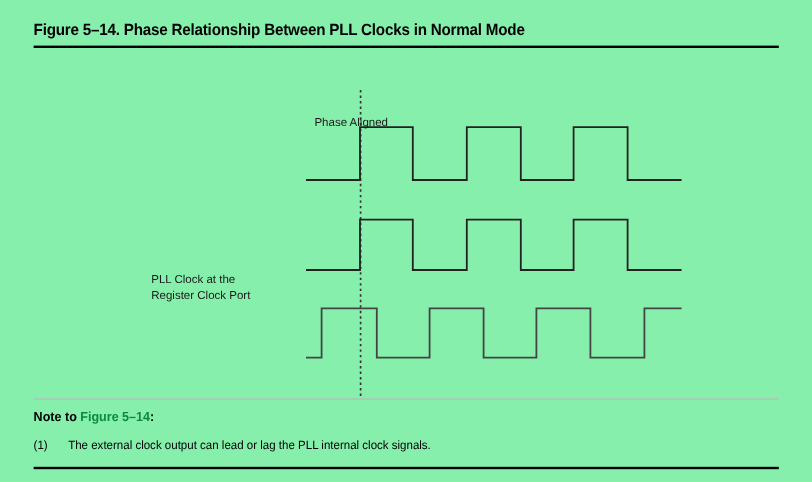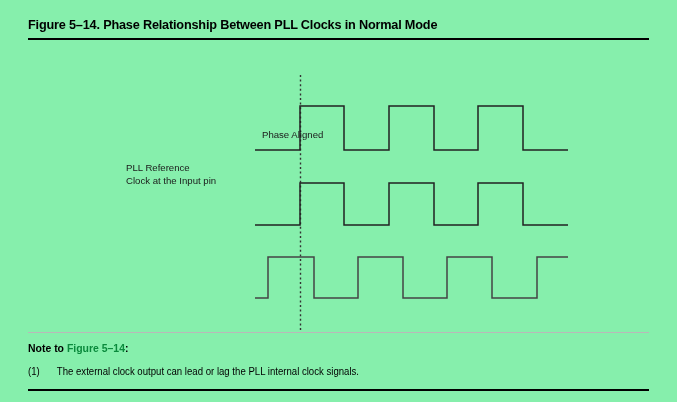--- a/index.html
+++ b/index.html
@@ -82,21 +82,20 @@
   #label-pll  { left: 126px; top: 186px; }
   #label-ext  { left: 126px; top: 267px; }
 
   #phase-aligned-label {
     position: absolute;
     left: 262px;
     top: 55px;
     font-size: 9.6px;
     color: #1a1a1a;
     white-space: nowrap;
-    margin-top: 32px;
   }
 
   
   #note-heading {
     position: absolute;
     left: 28px;
     top: 342px;
     font-size: 11px;
     font-weight: bold;
     white-space: nowrap;
@@ -120,25 +119,25 @@
 
 <div id="page">
 
   <div class="fig-title">Figure 5–14.  Phase Relationship Between PLL Clocks in Normal Mode</div>
   <div class="rule" id="title-rule"></div>
 
   <div id="diagram">
 
     <div id="phase-aligned-label">Phase Aligned</div>
 
-    <div class="wf-label" id="label-ref">
-      <span>PLL Reference</span><br>
-      <span>Clock at the Input pin</span>
+
+    <div class="wf-label" id="label-pll">
+      <span>PLL Clock at the</span><br>
+      <span>Register Clock Port</span>
     </div>
-
 
 
     <svg width="677" height="290" viewBox="0 0 677 290">
 
       <line id="marker-line" x1="300.5" y1="33" x2="300.5" y2="290" stroke="#333333" stroke-width="1.4" stroke-dasharray="2,2.6"></line>
 
       <polyline id="wave-1" fill="none" stroke="#222222" stroke-width="1.5" stroke-linejoin="miter" stroke-linecap="butt" points="255,108 300,108 300,64 344,64 344,108 389,108 389,64 434,64 434,108 478,108 478,64 523,64 523,108 568,108"></polyline>
 
       <polyline id="wave-2" fill="none" stroke="#222222" stroke-width="1.5" stroke-linejoin="miter" stroke-linecap="butt" points="255,183 300,183 300,141 344,141 344,183 389,183 389,141 434,141 434,183 478,183 478,141 523,141 523,183 568,183"></polyline>
 

